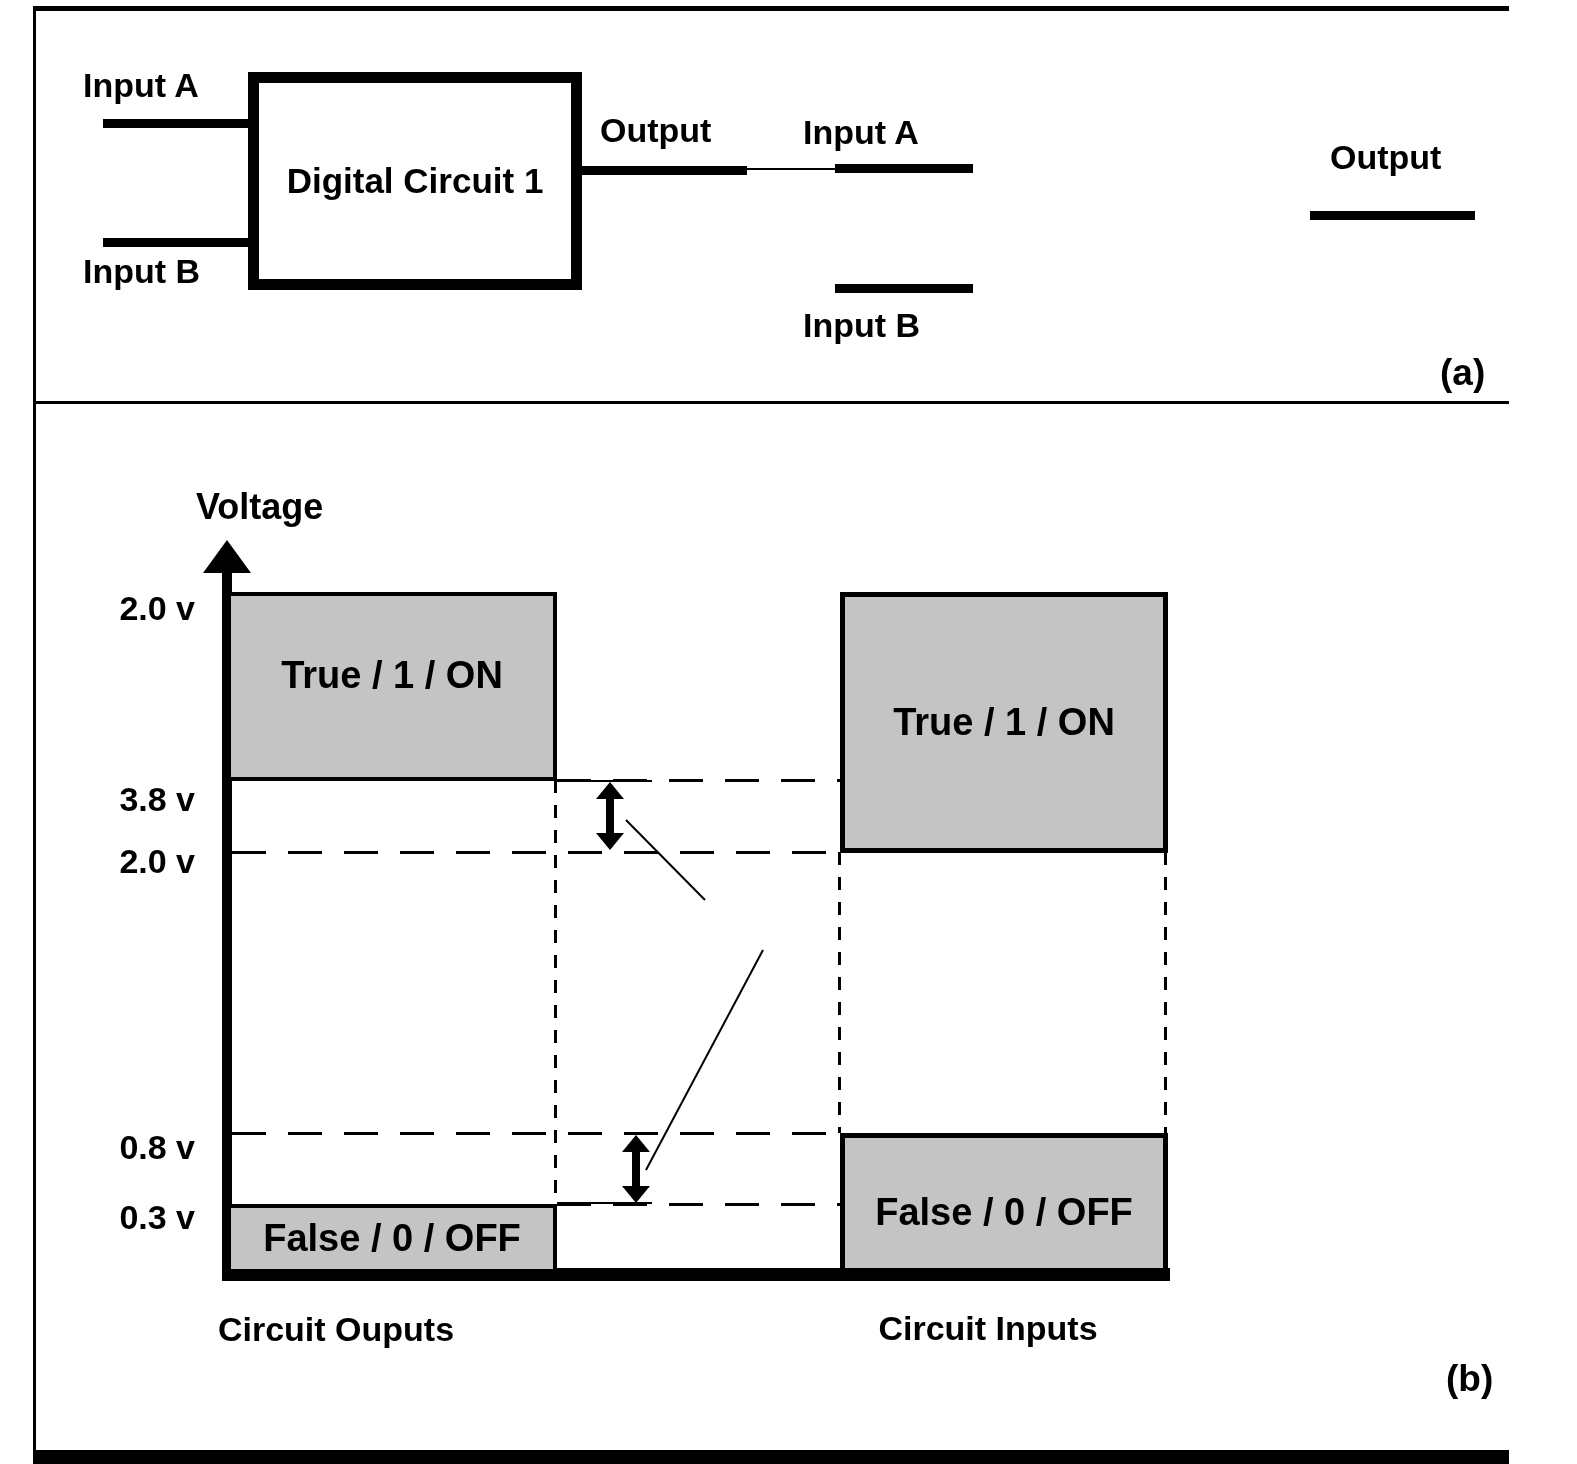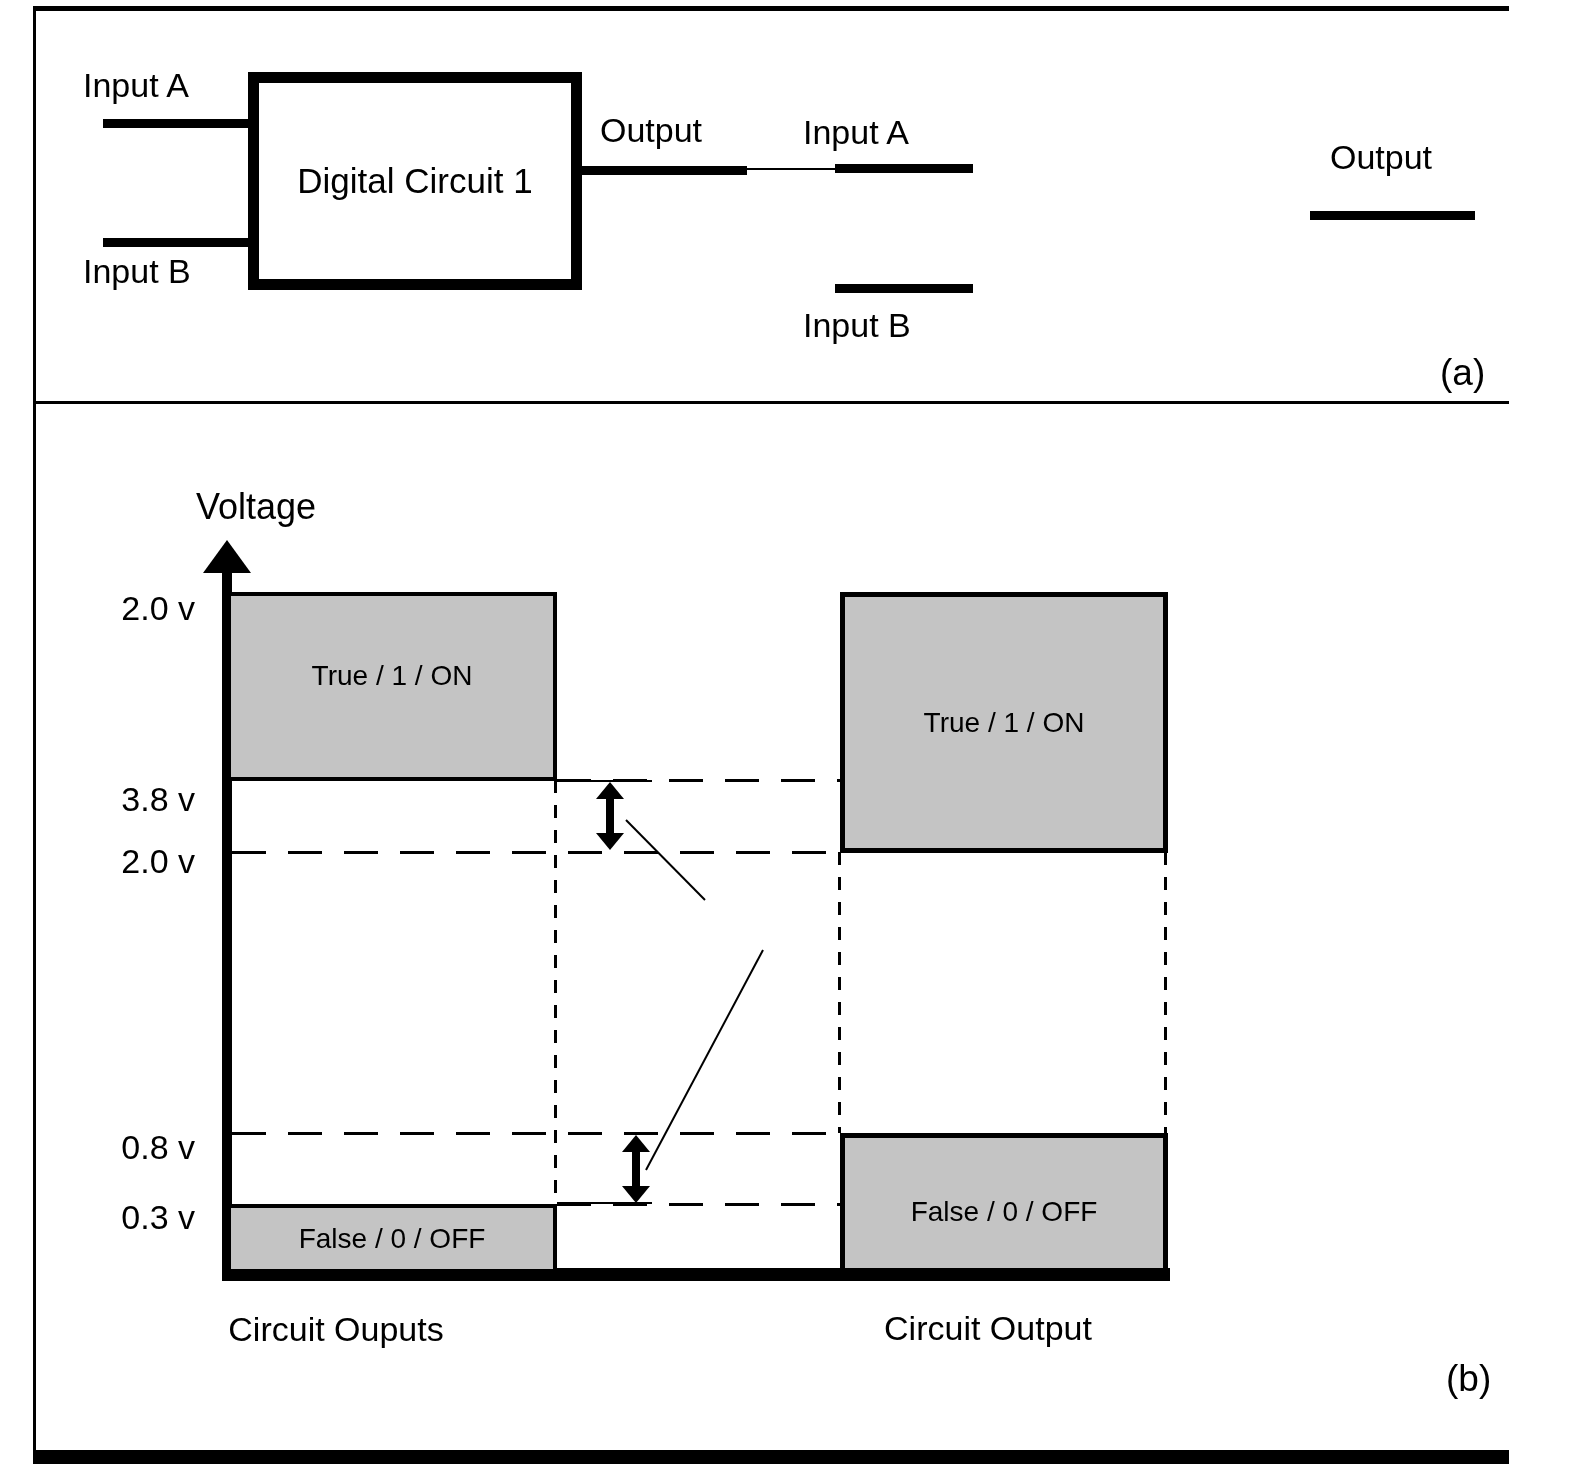--- a/index.html
+++ b/index.html
@@ -1,27 +1,27 @@
 <!DOCTYPE html>
 <html><head>
 <meta charset="utf-8">
 <style>
   html,body{margin:0;padding:0;background:#fff;}
   #canvas{
     position:relative;width:1509px;height:1464px;background:#ffffff;
-    font-family:"Liberation Sans",sans-serif;font-weight:normal;color:#000;
+    font-family:"Liberation Sans",sans-serif;font-weight:bold;color:#000;
     overflow:hidden;
   }
   .abs{position:absolute;}
   .lbl{position:absolute;white-space:nowrap;line-height:1.15;}
   .blk{position:absolute;background:#000;}
   .cbox{position:absolute;background:#fff;border:11px solid #000;box-sizing:border-box;
         display:flex;align-items:center;justify-content:center;font-size:35px;}
   .gbox{position:absolute;border:5px solid #000;box-sizing:border-box;
-        display:flex;align-items:center;justify-content:center;font-size:28px;}
+        display:flex;align-items:center;justify-content:center;font-size:38px;}
   .dash-h{position:absolute;height:3px;
         background:repeating-linear-gradient(90deg,#000 0 34px,transparent 34px 56px);}
   .dash-v{position:absolute;width:3px;
         background:repeating-linear-gradient(180deg,#000 0 13px,transparent 13px 25px);}
   .tick{position:absolute;width:140px;text-align:right;font-size:34px;line-height:40px;}
   .tri-up{position:absolute;width:0;height:0;border-left:14px solid transparent;
         border-right:14px solid transparent;border-bottom:17px solid #000;}
   .tri-dn{position:absolute;width:0;height:0;border-left:14px solid transparent;
         border-right:14px solid transparent;border-top:17px solid #000;}
 </style>
@@ -109,17 +109,17 @@
     <div class="tri-dn" style="left:0;top:51px;"></div>
   </div>
 
   <svg width="1577" height="1464" style="position:absolute;left:0;top:0;pointer-events:none;">
     <line x1="626" y1="820" x2="705" y2="900" stroke="#000" stroke-width="2"></line>
     <line x1="763" y1="950" x2="646" y2="1170" stroke="#000" stroke-width="2"></line>
   </svg>
 
 
   <div class="lbl" style="left:204px;top:1310px;width:264px;text-align:center;font-size:34px;">Circuit Ouputs</div>
-  <div class="lbl" style="left:856px;top:1309px;width:264px;text-align:center;font-size:34px;">Circuit Output</div>
+  <div class="lbl" style="left:856px;top:1309px;width:264px;text-align:center;font-size:34px;">Circuit Inputs</div>
 
   <div class="lbl" style="left:1446px;top:1358px;font-size:37px;">(b)</div>
 
 </div>
 
 </body></html>

